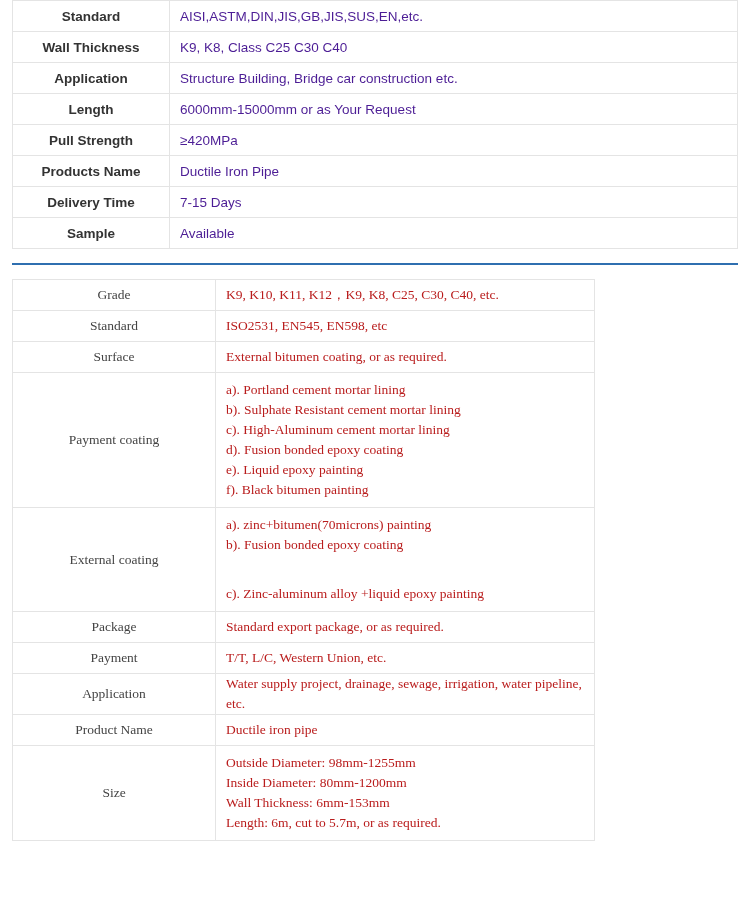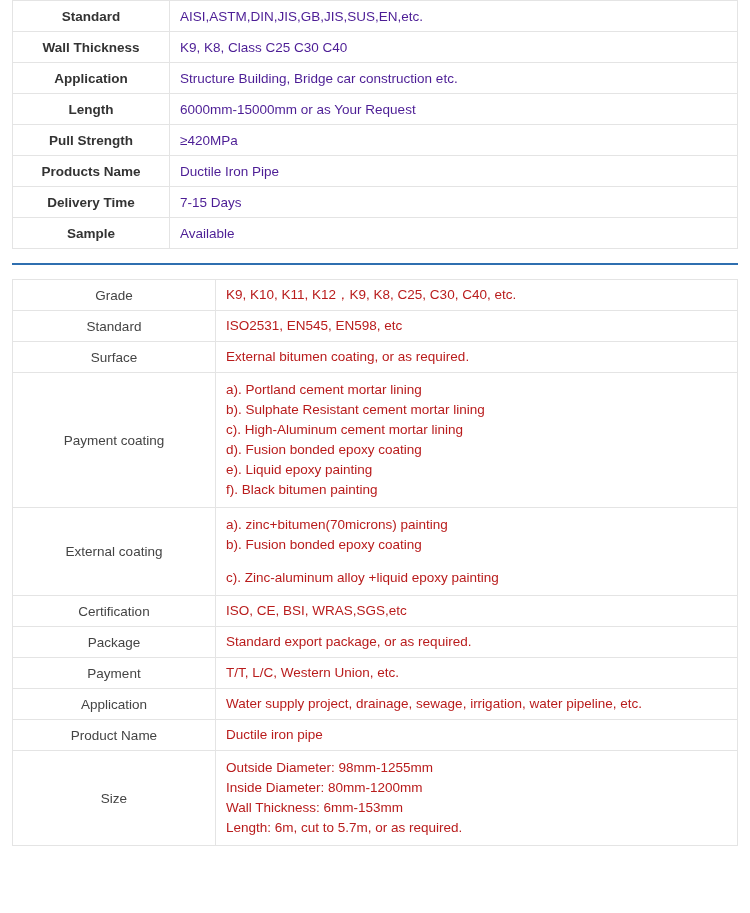--- a/index.html
+++ b/index.html
@@ -52,24 +52,25 @@
     padding: 14px 12px 14px 12px;
   }
   .divider {
     height: 2px;
     background: #2f6fb0;
     width: 100%;
   }
 
   
   .detail-table {
-    width: 726px;
+    width: 583px;
     margin: 0 12px 14px 12px;
     border-collapse: collapse;
     table-layout: fixed;
+    font-family: Liberation Serif, serif;
   }
   .detail-table td {
     border: 1px solid #e4e4e4;
     padding: 0;
     vertical-align: middle;
   }
   .detail-table .k {
     width: 190px;
     text-align: center;
     font-size: 13.5px;
@@ -80,21 +81,21 @@
   .detail-table .v {
     font-size: 13.5px;
     color: #b91c1c;
     padding: 7px 8px 7px 10px;
     line-height: 20px;
   }
   .detail-table .v .ln {
     display: block;
   }
   .detail-table .v .ln.gap {
-    margin-top: 13px;
+    margin-top: 29px;
   }
   .detail-table td.single {
     height: 30px;
     padding-top: 0;
     padding-bottom: 0;
   }
 </style>
 </head>
 <body>
 
@@ -174,26 +175,20 @@
         </tr>
         <tr>
           <td class="k">External coating</td>
           <td class="v">
             <span class="ln">a). zinc+bitumen(70microns) painting</span>
             <span class="ln">b). Fusion bonded epoxy coating</span>
             <span class="ln gap">c). Zinc-aluminum alloy +liquid epoxy painting</span>
           </td>
         </tr>
         <tr>
-          <td class="k">Certification</td>
-          <td class="v single">
-            <span class="ln">ISO, CE, BSI, WRAS,SGS,etc</span>
-          </td>
-        </tr>
-        <tr>
           <td class="k">Package</td>
           <td class="v single">
             <span class="ln">Standard export package, or as required.</span>
           </td>
         </tr>
         <tr>
           <td class="k">Payment</td>
           <td class="v single">
             <span class="ln">T/T, L/C, Western Union, etc.</span>
           </td>

